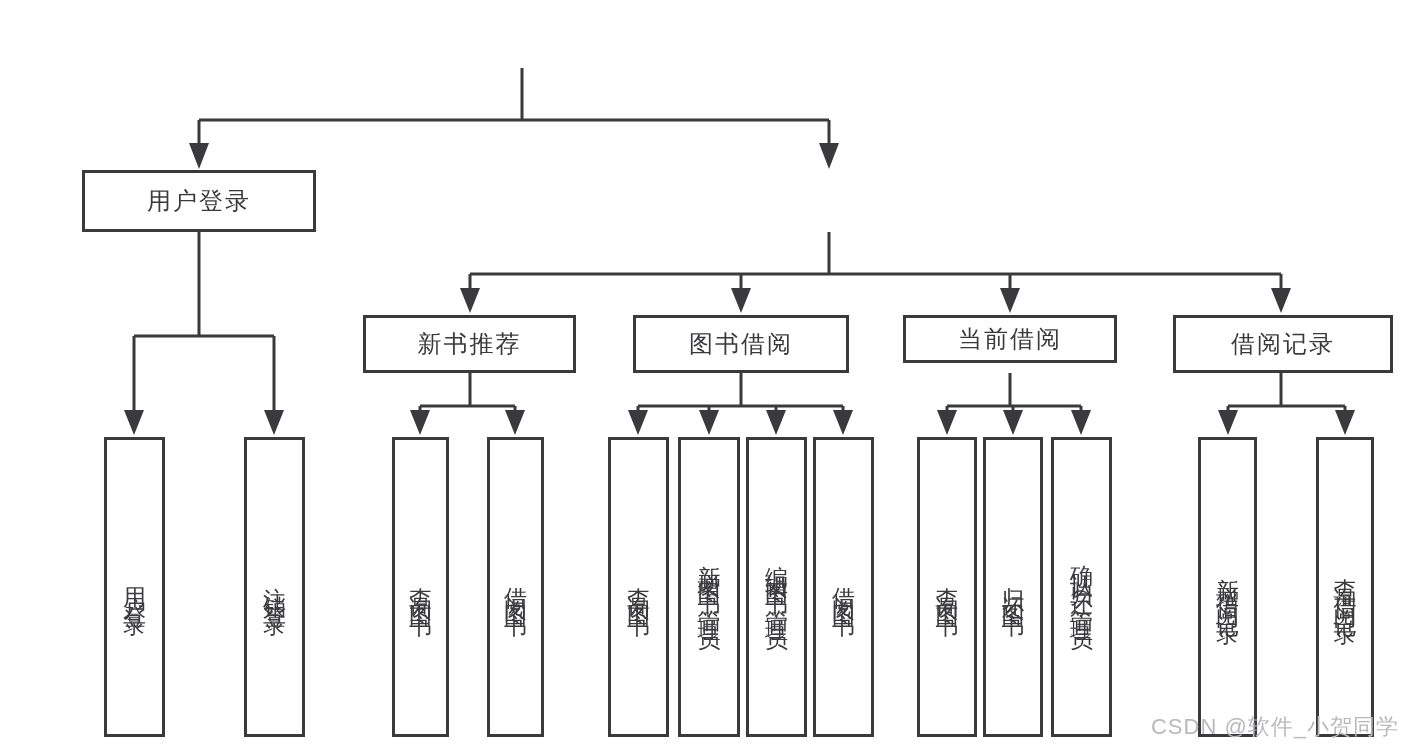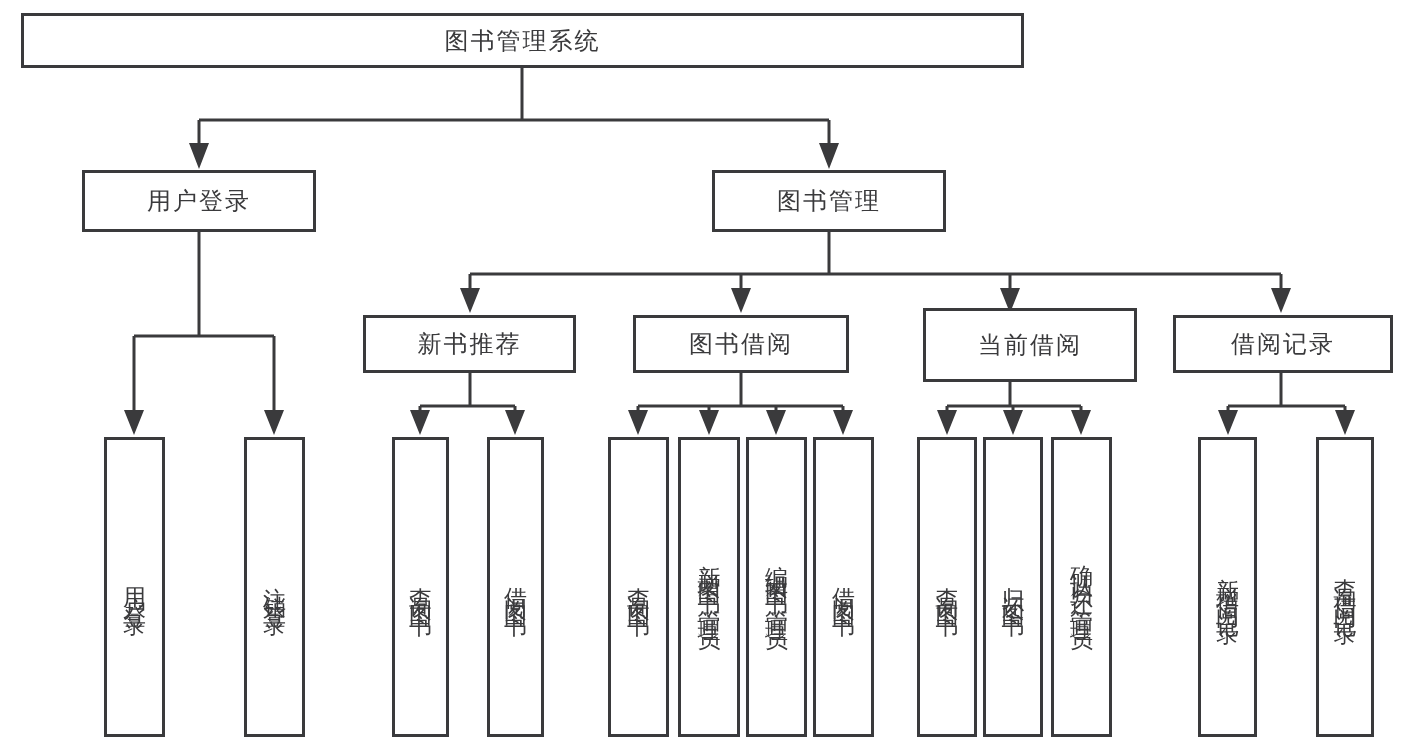--- a/index.html
+++ b/index.html
@@ -82,28 +82,26 @@
     <path class="ln" d="M741 373 V406 M638 406 H843 M638 406 V414 M709 406 V414 M776 406 V414 M843 406 V414"></path>
     <path class="ar" d="M628 410 H648 L638 435 Z M699 410 H719 L709 435 Z M766 410 H786 L776 435 Z M833 410 H853 L843 435 Z"></path>
 
     <path class="ln" d="M1010 373 V406 M947 406 H1081 M947 406 V414 M1013 406 V414 M1081 406 V414"></path>
     <path class="ar" d="M937 410 H957 L947 435 Z M1003 410 H1023 L1013 435 Z M1071 410 H1091 L1081 435 Z"></path>
 
     <path class="ln" d="M1281 373 V406 M1228 406 H1345 M1228 406 V414 M1345 406 V414"></path>
     <path class="ar" d="M1218 410 H1238 L1228 435 Z M1335 410 H1355 L1345 435 Z"></path>
   </svg>
 
-  <div class="node root" style="left:21px;top:13px;width:1003px;height:55px;">图书管理系统</div>
 
   <div class="node lvl" style="left:82px;top:170px;width:234px;height:62px;">用户登录</div>
-  <div class="node lvl" style="left:712px;top:170px;width:234px;height:62px;">图书管理</div>
 
   <div class="node lvl" style="left:633px;top:315px;width:216px;height:58px;">图书借阅</div>
   <div class="node lvl" style="left:363px;top:315px;width:213px;height:58px;">新书推荐</div>
-  <div class="node lvl" style="left:903px;top:308px;width:214px;height:74px;margin-left:20px;">当前借阅</div>
+  <div class="node lvl" style="left:903px;top:315px;width:214px;height:48px;">当前借阅</div>
   <div class="node lvl" style="left:1173px;top:315px;width:220px;height:58px;">借阅记录</div>
 
   <div class="leaf" style="left:104px;width:61px;">
     <span class="vtext">用户登录</span>
   </div>
   <div class="leaf" style="left:244px;width:61px;">
     <span class="vtext">注销登录</span>
   </div>
 
   <div class="leaf" style="left:392px;width:57px;">
@@ -136,14 +134,15 @@
     <span class="vtext">确认归还（管理员）</span>
   </div>
 
   <div class="leaf" style="left:1198px;width:59px;">
     <span class="vtext">新增借阅记录</span>
   </div>
   <div class="leaf" style="left:1316px;width:58px;">
     <span class="vtext">查询借阅记录</span>
   </div>
 
+  <div id="watermark">CSDN @软件_小贺同学</div>
 
 </div>
 
 </body></html>

